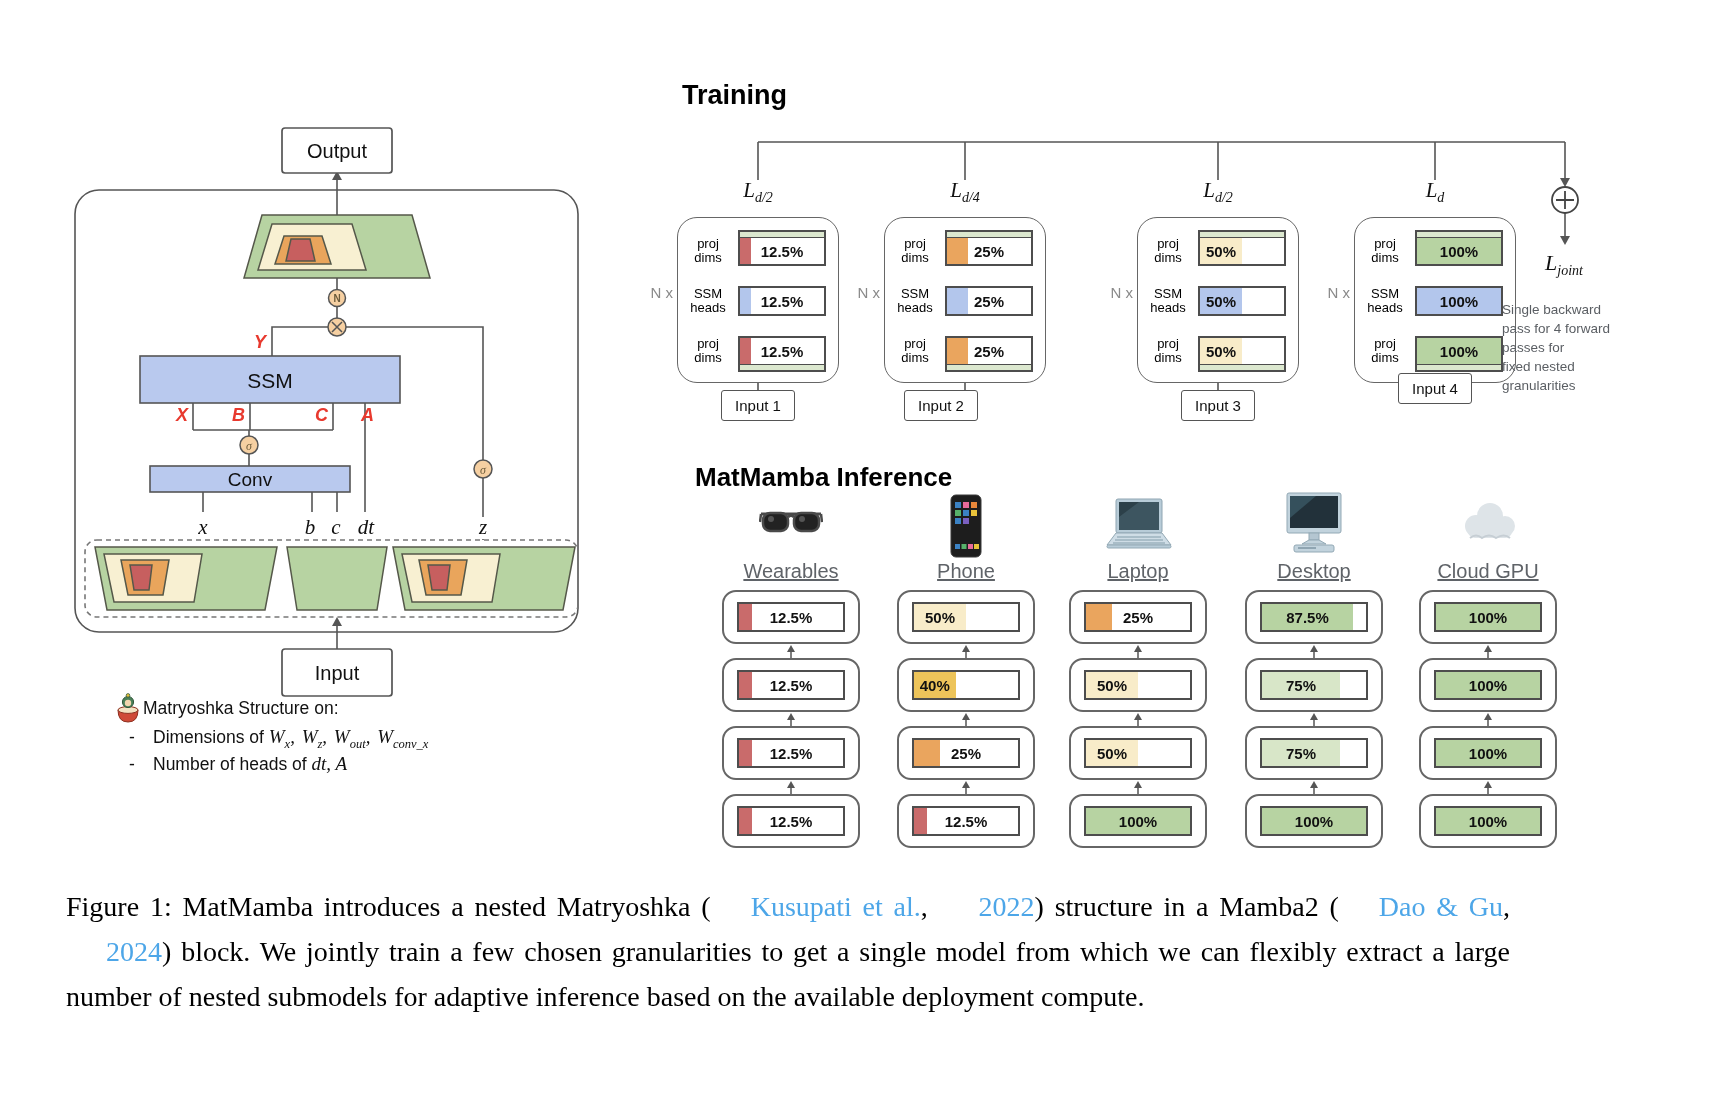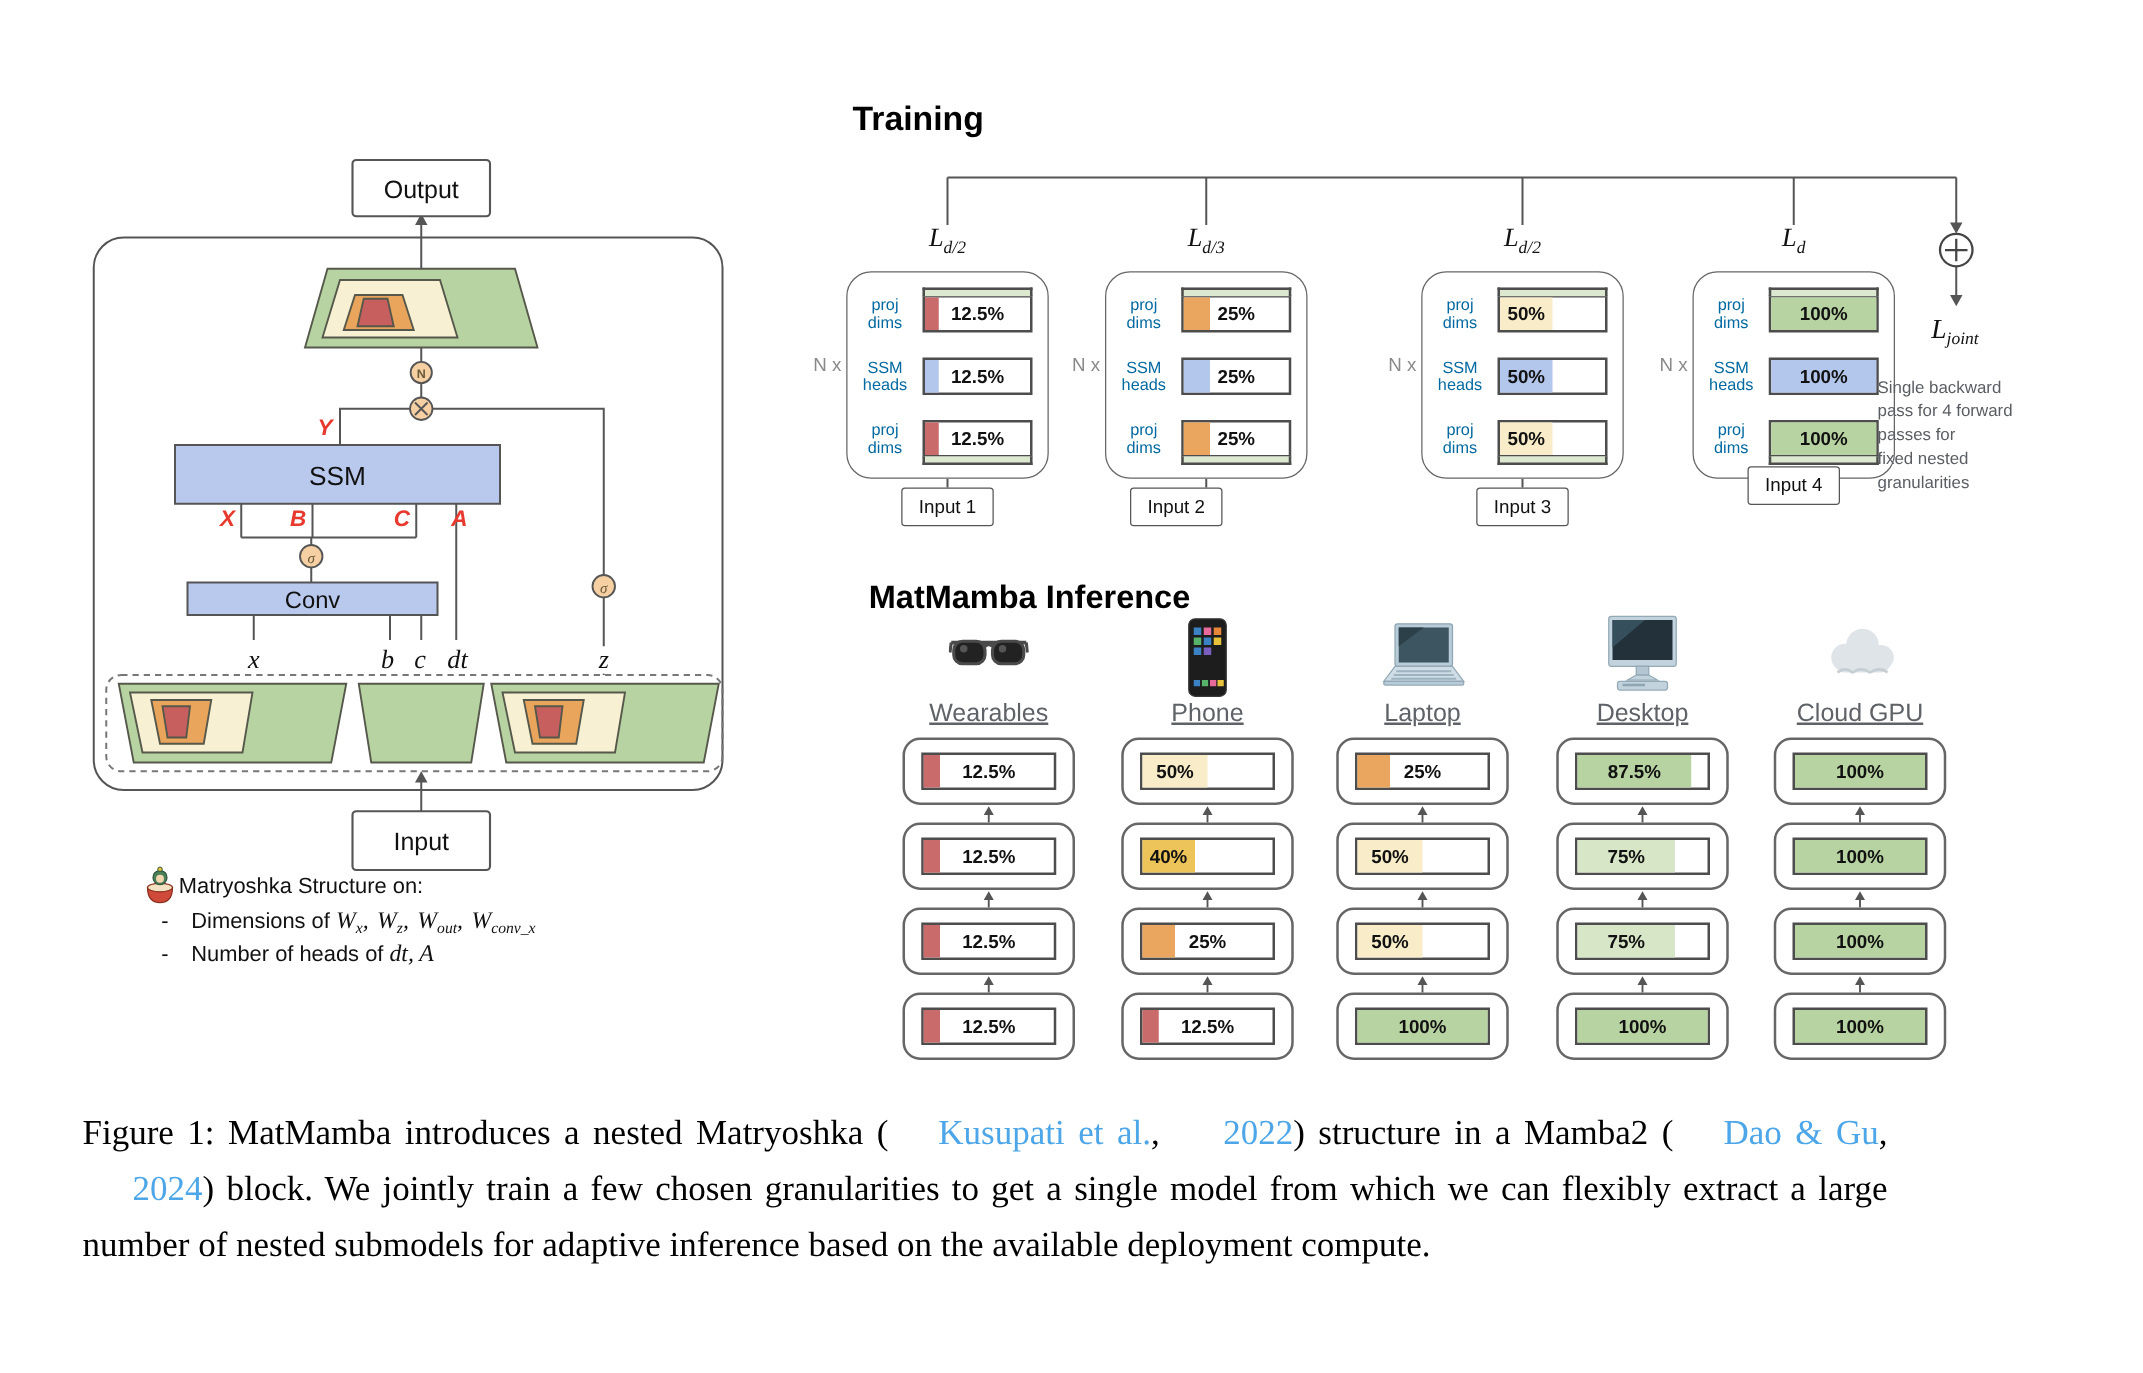--- a/index.html
+++ b/index.html
@@ -6,21 +6,21 @@
   .page{position:relative;width:1714px;height:1098px;background:#fff;
         font-family:"Liberation Sans",sans-serif;overflow:hidden;}
   svg.underlay{position:absolute;left:0;top:0;}
   .h-title{position:absolute;font-weight:bold;font-size:27px;color:#000;}
   .llabel{position:absolute;font-family:"Liberation Serif",serif;font-style:italic;
           font-size:21px;color:#111;text-align:center;width:120px;}
   .llabel sub{font-size:14px;font-style:italic;}
   .nx{position:absolute;color:#8a8a8a;font-size:15px;text-align:right;width:34px;}
   .tcard{position:absolute;background:#fff;border:1.8px solid #666;border-radius:20px;box-sizing:border-box;}
   .trow-label{position:absolute;font-size:13px;line-height:14px;text-align:center;white-space:pre-line;
-              color:#0369a1;display:flex;align-items:center;justify-content:center;}
+              color:#000000;display:flex;align-items:center;justify-content:center;}
   .barwrap{position:absolute;}
   .bar{position:relative;height:30px;border:2px solid #4d4d4d;background:#fff;box-sizing:border-box;}
   .bar .fill{position:absolute;left:0;top:0;bottom:0;}
   .bar .ptext{position:absolute;top:0;bottom:0;left:0;display:flex;align-items:center;justify-content:center;
               font-weight:bold;font-size:15px;color:#111;}
   .strip{position:absolute;height:7px;border:2px solid #4d4d4d;box-sizing:border-box;}
   .inputbox{position:absolute;width:74px;height:31px;border:1.7px solid #555;border-radius:3px;background:#fff;
             display:flex;align-items:center;justify-content:center;font-size:15px;color:#111;box-sizing:border-box;}
   .ljoint{position:absolute;left:1545px;top:250px;font-family:"Liberation Serif",serif;
           font-style:italic;font-size:22px;color:#111;}
@@ -205,21 +205,21 @@
 dims</div>
         <div class="barwrap" style="left: 60px; top: 118px; width: 88px;">
           <div class="bar">
             <div class="fill" style="width: 12.5%; background: rgb(201, 107, 107);"></div>
             <div class="ptext" style="width: 100%;">12.5%</div>
           </div>
         </div>
         <div class="strip" style="left: 60px; width: 88px; background: rgb(220, 232, 207); top: 147px; border-top: none;"></div>
       </div>
       <div class="inputbox" style="left: 721px; top: 390px;">Input 1</div>
-      <div class="llabel" style="left: 905px; top: 178px;"><span>L</span><sub>d/3</sub></div>
+      <div class="llabel" style="left: 905px; top: 178px;"><span>L</span><sub>d/4</sub></div>
       <div class="nx" style="left: 846px; top: 284px;">N x</div>
       <div class="tcard" style="left: 884px; top: 217px; width: 162px; height: 166px;">
         <div class="trow-label" style="left: 2px; top: 16px; width: 56px; height: 34px;">proj
 dims</div>
         <div class="barwrap" style="left: 60px; top: 18px; width: 88px;">
           <div class="bar">
             <div class="fill" style="width: 25%; background: rgb(234, 165, 94);"></div>
             <div class="ptext" style="width: 100%;">25%</div>
           </div>
         </div>

